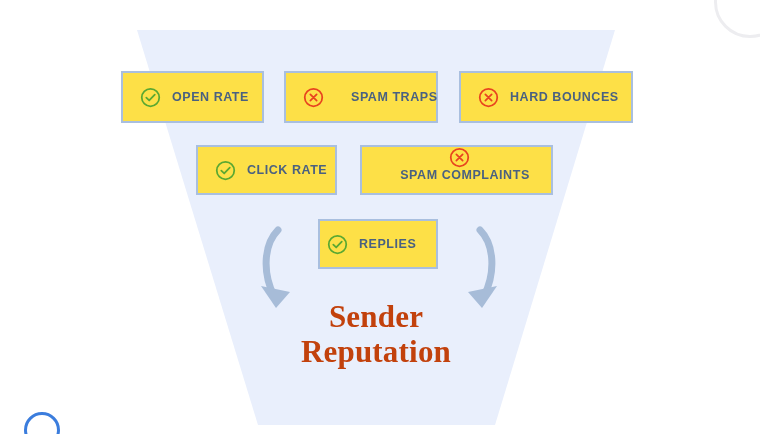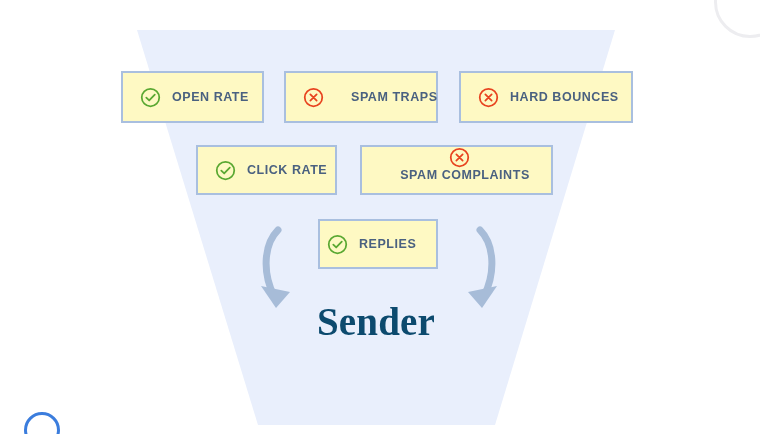--- a/index.html
+++ b/index.html
@@ -46,21 +46,21 @@
     left: 0;
     top: 0;
     width: 760px;
     height: 434px;
   }
 
   
   .metric-box {
     position: absolute;
     box-sizing: border-box;
-    background: #fef9c3;
+    background: #fde047;
     border: 2px solid #a9bfdf;
     display: flex;
     align-items: center;
     padding-left: 17px;
   }
   .metric-icon {
     width: 21px;
     height: 21px;
     flex: 0 0 21px;
     margin-right: 11px;
@@ -93,23 +93,23 @@
 
   
   .headline {
     position: absolute;
     left: 196px;
     top: 300px;
     width: 360px;
     text-align: center;
     font-family: "Liberation Serif", serif;
     font-weight: bold;
-    font-size: 39px;
+    font-size: 31px;
     line-height: 1.12;
-    color: #0c4a6e;
+    color: #c2410c;
     letter-spacing: 0.2px;
   }
   .headline .line { display: block; }
 </style>
 </head>
 <body>
 
 <div id="stage">
 
   <div class="corner-arc-tr"></div>
@@ -172,15 +172,16 @@
     <path d="M9 62 L24 84 L38 68 Z" fill="#a7bcd8"></path>
   </svg>
 
   <svg class="arrow-svg" id="arrow-right" viewBox="0 0 56 96">
     <path d="M30 6 C 44 20, 46 48, 34 72" fill="none" stroke="#a7bcd8" stroke-width="7" stroke-linecap="round"></path>
     <path d="M47 62 L32 84 L18 68 Z" fill="#a7bcd8"></path>
   </svg>
 
   <div class="headline">
     <span class="line">Sender</span>
+    <span class="line">Reputation</span>
   </div>
 
 </div>
 
 </body></html>

